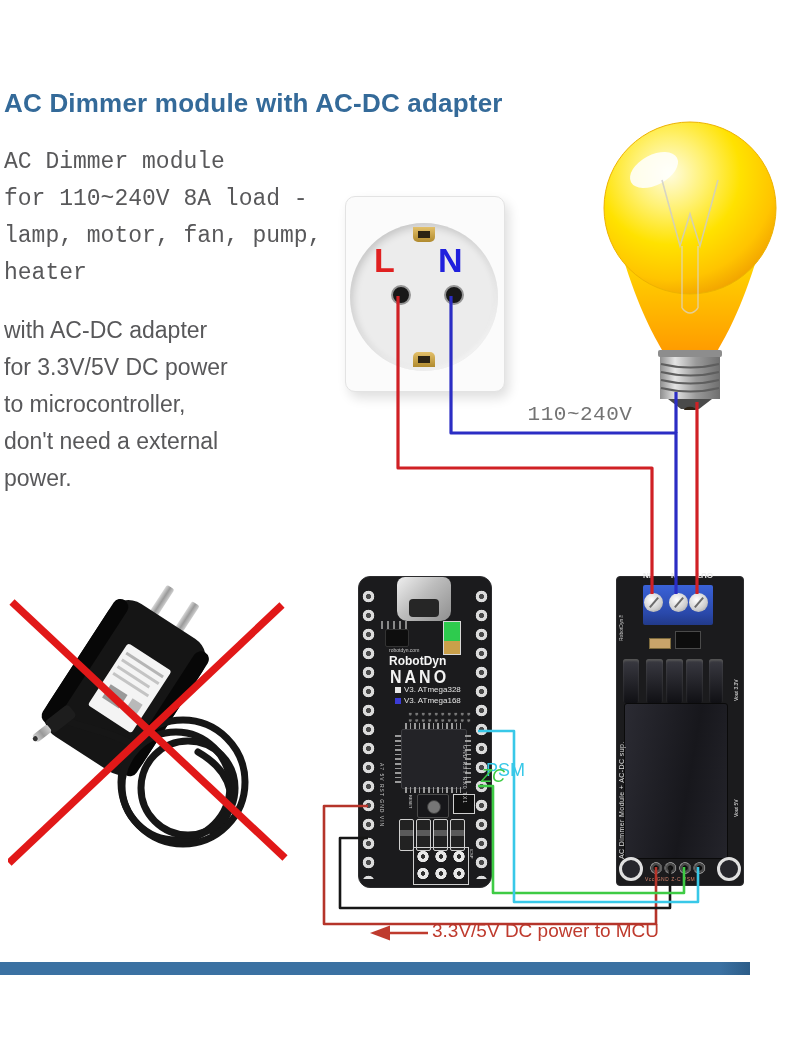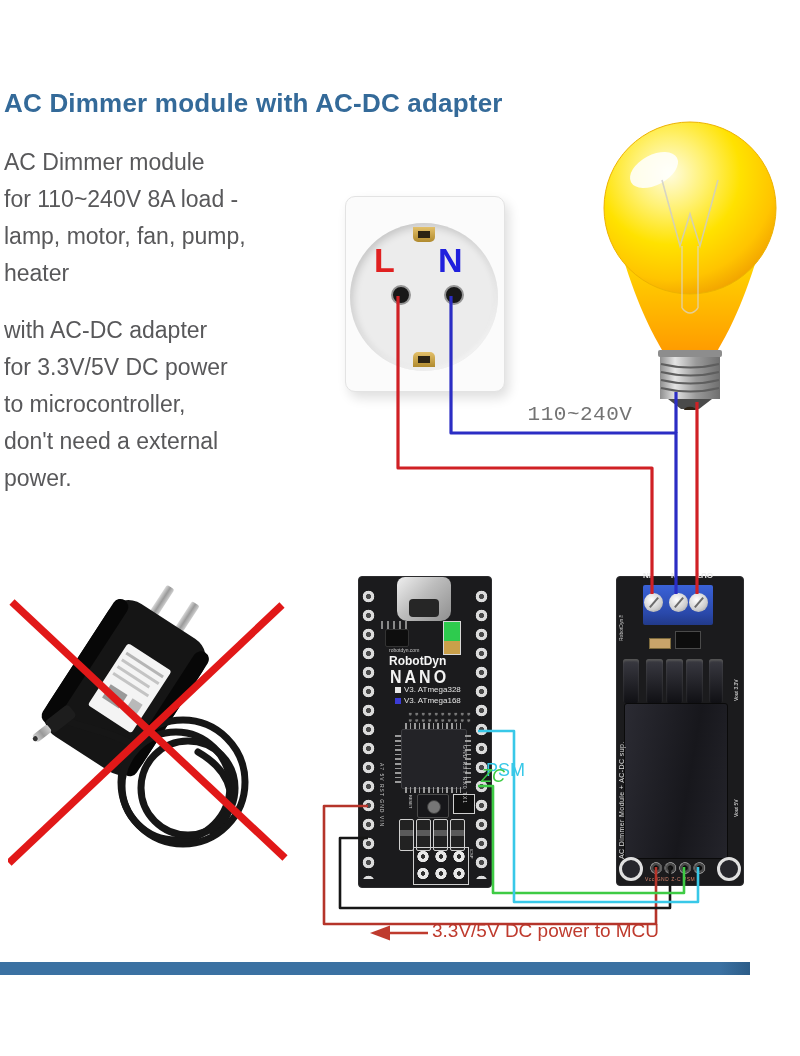--- a/index.html
+++ b/index.html
@@ -16,21 +16,21 @@
   #socket{left:345px;top:196px;width:158px;height:194px;background:#fbfbfb;border:1px solid #e3e3e3;
           border-radius:10px;box-shadow:4px 6px 12px rgba(0,0,0,.13);}
   #socket-circle{left:4px;top:26px;width:148px;height:148px;border-radius:50%;background:#ececec;
           box-shadow:inset 2px 3px 8px rgba(0,0,0,.18), inset -1px -2px 4px rgba(255,255,255,.8);}
   .clip{left:67px;width:22px;height:15px;background:linear-gradient(180deg,#e3c06a,#b08a2e);}
   .clip .slot{position:absolute;left:5px;top:4px;width:12px;height:7px;background:#2b2313;}
   #hole-l,#hole-n{top:88px;width:16px;height:16px;border-radius:50%;background:#181818;border:2px solid #949494;}
   #hole-l{left:45px;} #hole-n{left:98px;}
   .socket-letter{top:44px;font-size:34px;font-weight:bold;}
   
-  #nano{left:358px;top:576px;width:132px;height:310px;background:#1b1b1d;border:1px solid #2c2c2e;border-radius:4px;}
+  #nano{left:358px;top:576px;width:132px;height:310px;background:#1b1b1d;border:1px solid #2c2c2e;border-radius:12px;}
   .padcol{width:17px;background-image:radial-gradient(circle at 8.5px 9.5px,#4a4a4a 2.3px,#dcdcdc 2.9px 5.5px,rgba(0,0,0,0) 6.1px);
           background-size:17px 19px;background-repeat:repeat-y;}
   #usb{left:38px;top:0px;width:54px;height:44px;border-radius:8px 8px 10px 10px;
        background:linear-gradient(135deg,#efefef,#bdbdbd 45%,#8f8f8f);}
   #usb-opening{left:12px;top:22px;width:30px;height:18px;background:#262626;border-radius:4px;}
   #usb-pins{left:22px;top:44px;width:28px;height:8px;
        background:repeating-linear-gradient(90deg,#8a8a8a 0 2px,transparent 2px 6px);}
   #nano-transistor{left:26px;top:52px;width:22px;height:16px;background:#0e0e0e;border-radius:2px;border:1px solid #333;}
   #nano-led{left:84px;top:44px;width:16px;height:32px;border:1px solid #d8d8d8;background:linear-gradient(180deg,#2ecb4e 0 60%,#caa04a 60%);}
   #nano-site{left:30px;top:70px;font-size:5px;color:#c8c8c8;}
@@ -82,21 +82,21 @@
   #footer-bar{left:0;top:962px;width:750px;height:13px;background:linear-gradient(90deg,#3b71a2 0 96%,#2c5c88);}
   svg{display:block;}
   #wires{left:0;top:0;pointer-events:none;z-index:60;}
 </style>
 </head>
 <body>
 
 <div id="canvas">
 
   <div id="title" class="abs">AC Dimmer module with AC-DC adapter</div>
-  <div class="abs para pre" style="top:144px;">AC Dimmer module
+  <div class="abs para pre" style="top:144px;font-family:Liberation Mono, monospace;">AC Dimmer module
 for 110~240V 8A load -
 lamp, motor, fan, pump,
 heater</div>
   <div class="abs para pre" style="top:312px;">with AC-DC adapter
 for 3.3V/5V DC power
 to microcontroller,
 don't need a external
 power.</div>
 
   <div id="socket" class="abs">

